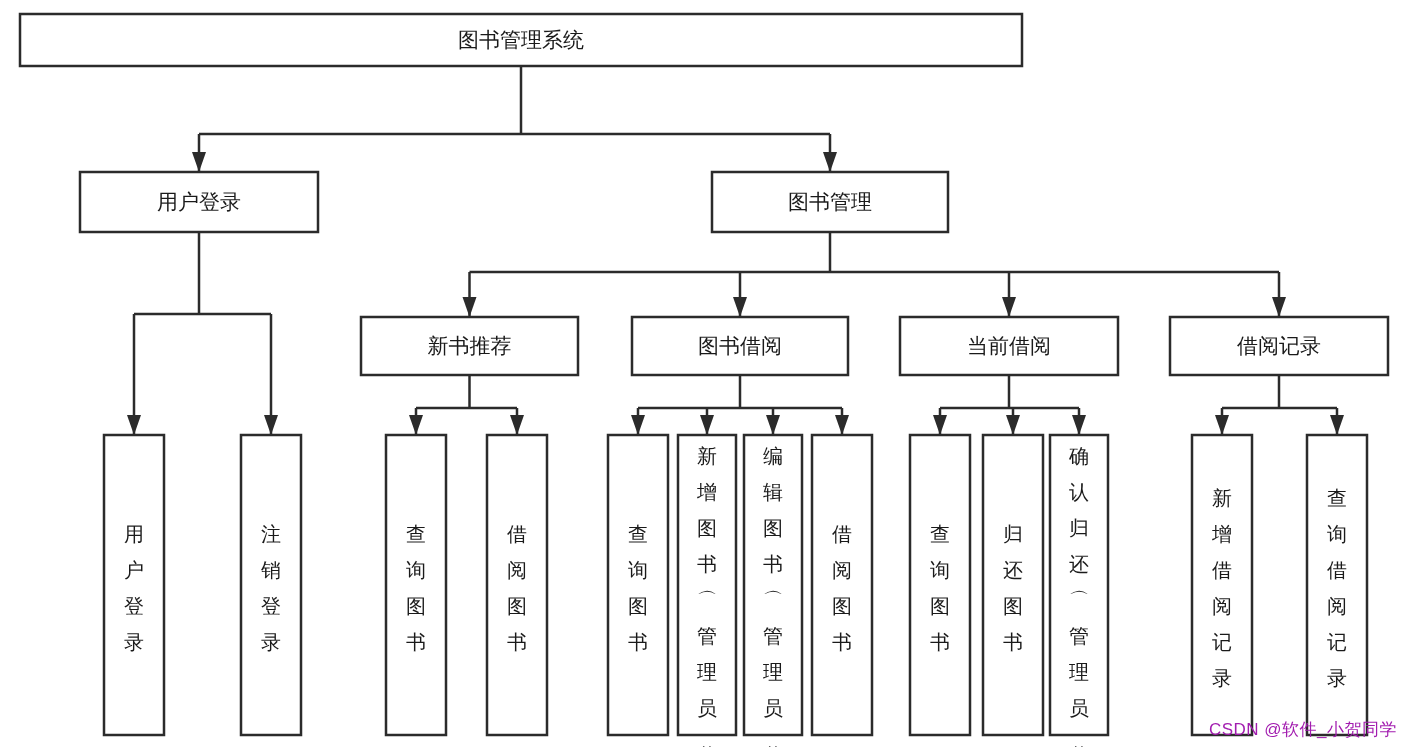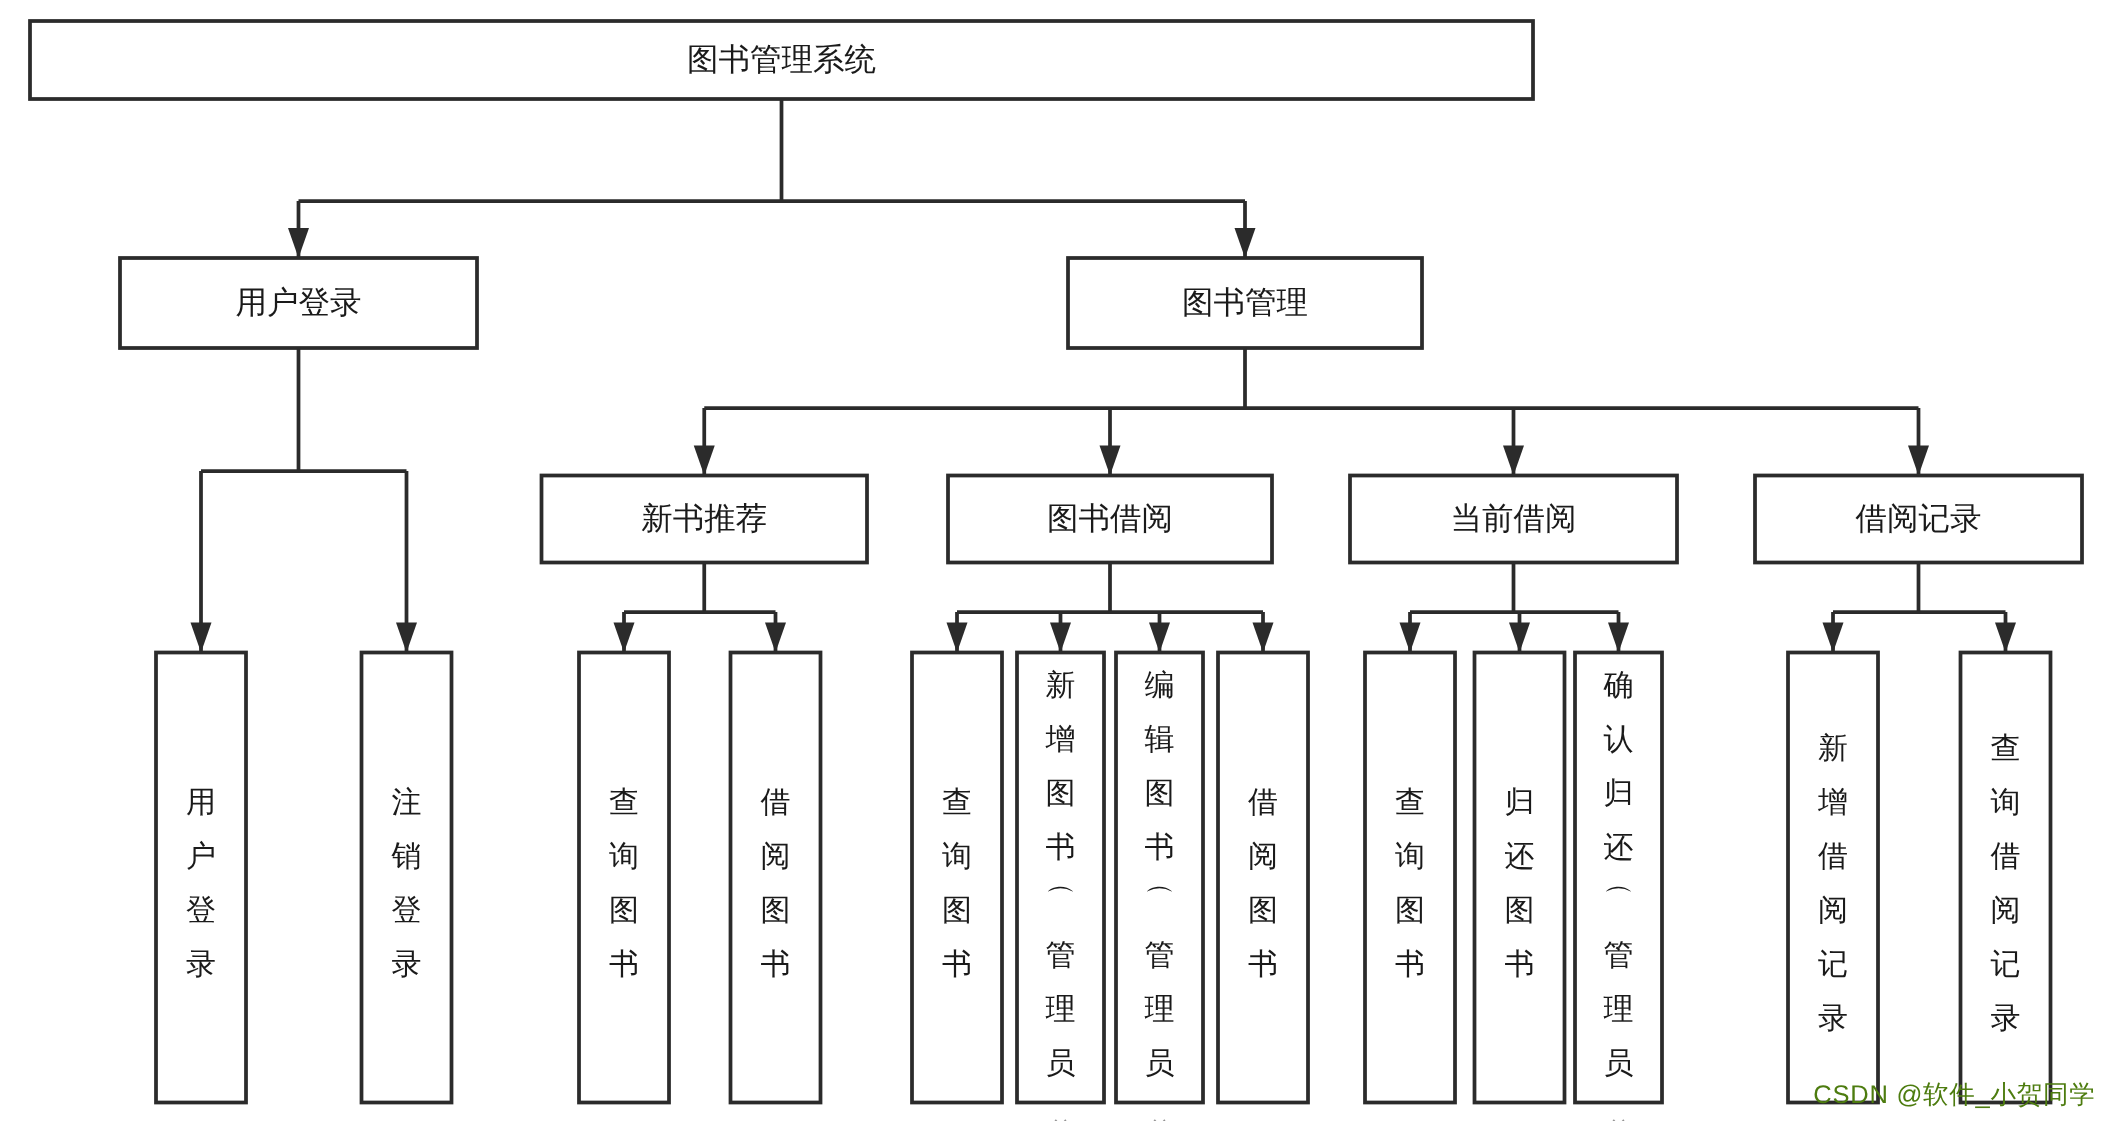--- a/index.html
+++ b/index.html
@@ -48,21 +48,21 @@
     font-family: "Liberation Sans", "DejaVu Sans", sans-serif;
     font-size: 20px;
     text-anchor: middle;
   }
   .watermark {
     position: absolute;
     right: 8px;
     bottom: 6px;
     font-family: "Liberation Sans", "DejaVu Sans", sans-serif;
     font-size: 17px;
-    color: #4d7c0f;
+    color: #a21caf;
     letter-spacing: 0.5px;
     white-space: nowrap;
     pointer-events: none;
   }
 </style>
 </head>
 <body>
 
 <svg id="canvas" viewBox="0 0 1405 747">
   <g id="edge-layer">

